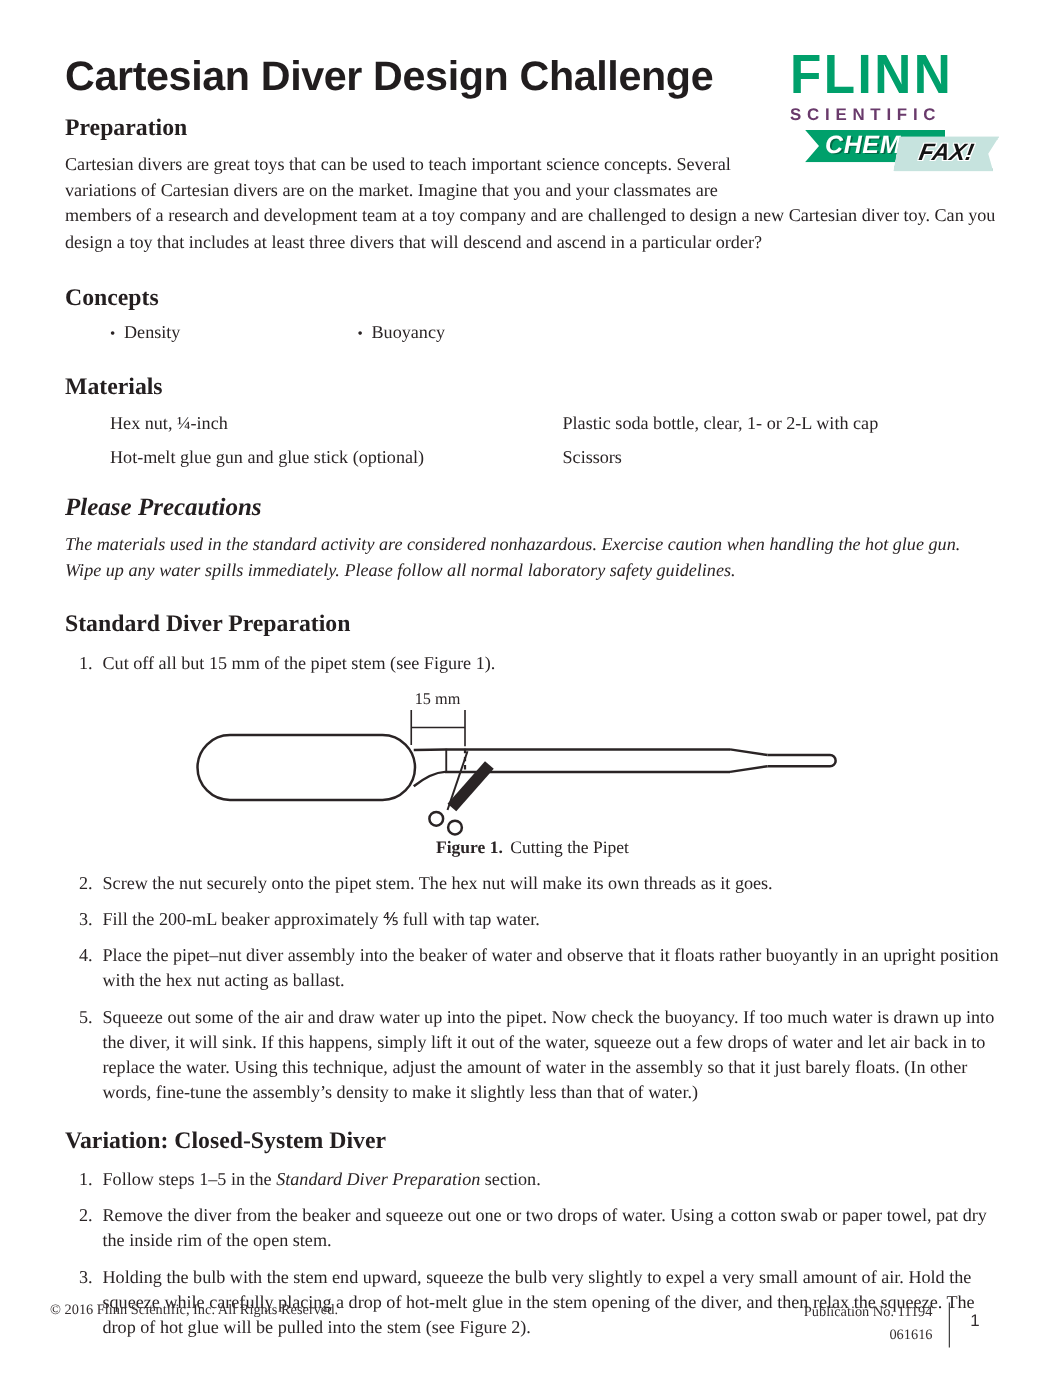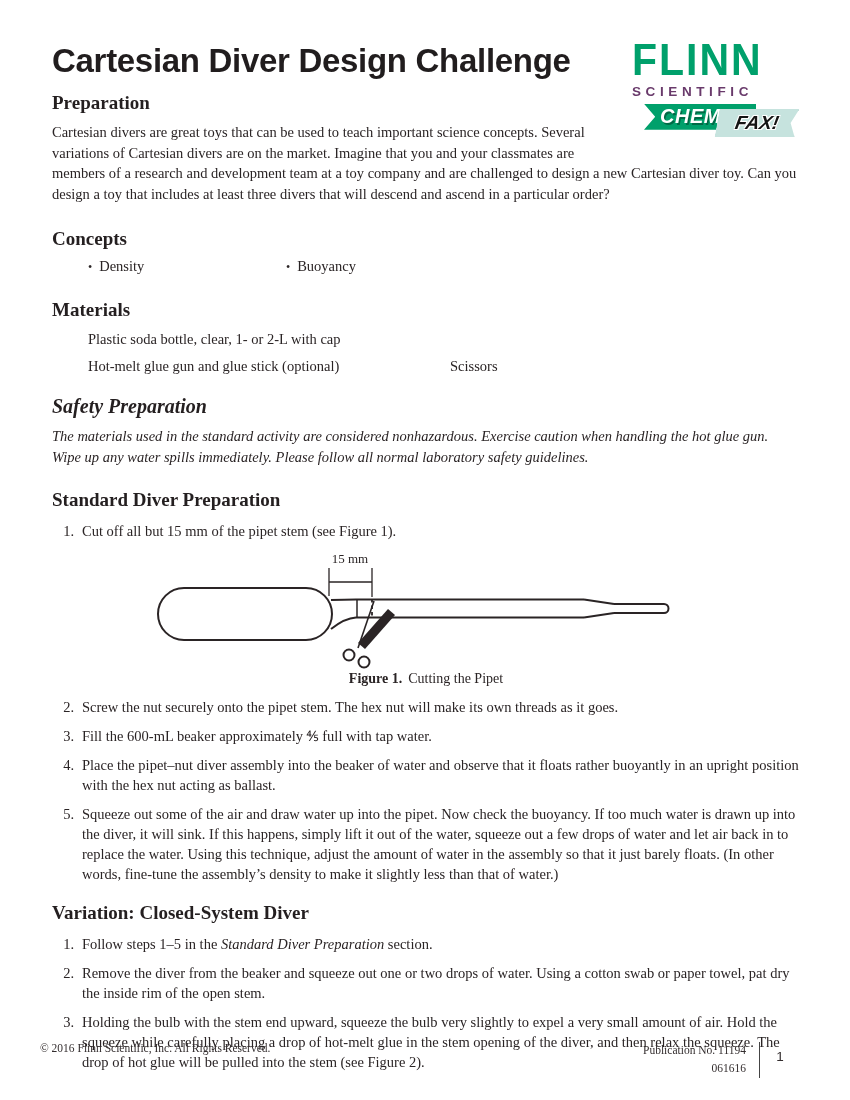--- a/index.html
+++ b/index.html
@@ -150,29 +150,30 @@
       </div>
       <div class="concept-item">
         <span class="bullet">•</span>
         <span>Buoyancy</span>
       </div>
     </div>
 
     <h2 class="h-materials">Materials</h2>
     <div class="materials-grid">
       <div class="materials-row">
+        <div class="materials-cell-left">Hex nut, ¼-inch</div>
         <div class="materials-cell-right">Plastic soda bottle, clear, 1- or 2-L with cap</div>
       </div>
       <div class="materials-row">
         <div class="materials-cell-left">Hot-melt glue gun and glue stick (optional)</div>
         <div class="materials-cell-right">Scissors</div>
       </div>
     </div>
 
-    <h2 class="h-safety">Safety Preparation</h2>
+    <h2 class="h-safety">Please Precautions</h2>
     <p class="body-text safety-text">The materials used in the standard activity are considered nonhazardous. Exercise caution when handling the hot glue gun. Wipe up any water spills immediately. Please follow all normal laboratory safety guidelines.</p>
 
     <h2 class="h-standard">Standard Diver Preparation</h2>
     <div class="steps">
       <div class="step">
         <span class="step-num">1.</span>
         <span class="step-text">Cut off all but 15 mm of the pipet stem (see Figure 1).</span>
       </div>
     </div>
 
@@ -213,21 +214,21 @@
       </div>
     </div>
 
     <div class="steps">
       <div class="step">
         <span class="step-num">2.</span>
         <span class="step-text">Screw the nut securely onto the pipet stem. The hex nut will make its own threads as it goes.</span>
       </div>
       <div class="step">
         <span class="step-num">3.</span>
-        <span class="step-text">Fill the 600-mL beaker approximately ⅘ full with tap water.</span>
+        <span class="step-text">Fill the 200-mL beaker approximately ⅘ full with tap water.</span>
       </div>
       <div class="step">
         <span class="step-num">4.</span>
         <span class="step-text">Place the pipet–nut diver assembly into the beaker of water and observe that it floats rather buoyantly in an upright position with the hex nut acting as ballast.</span>
       </div>
       <div class="step">
         <span class="step-num">5.</span>
         <span class="step-text">Squeeze out some of the air and draw water up into the pipet. Now check the buoyancy. If too much water is drawn up into the diver, it will sink. If this happens, simply lift it out of the water, squeeze out a few drops of water and let air back in to replace the water. Using this technique, adjust the amount of water in the assembly so that it just barely floats. (In other words, fine-tune the assembly’s density to make it slightly less than that of water.)</span>
       </div>
     </div>

